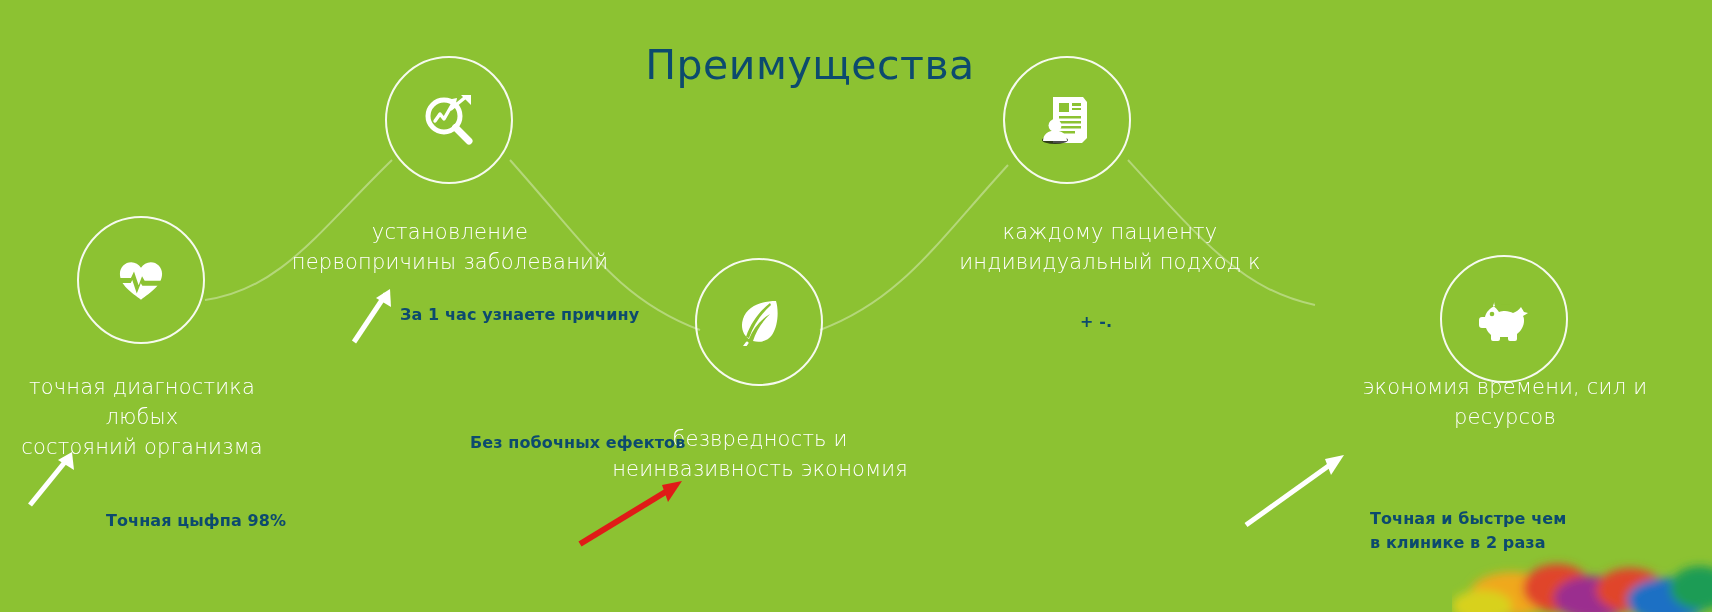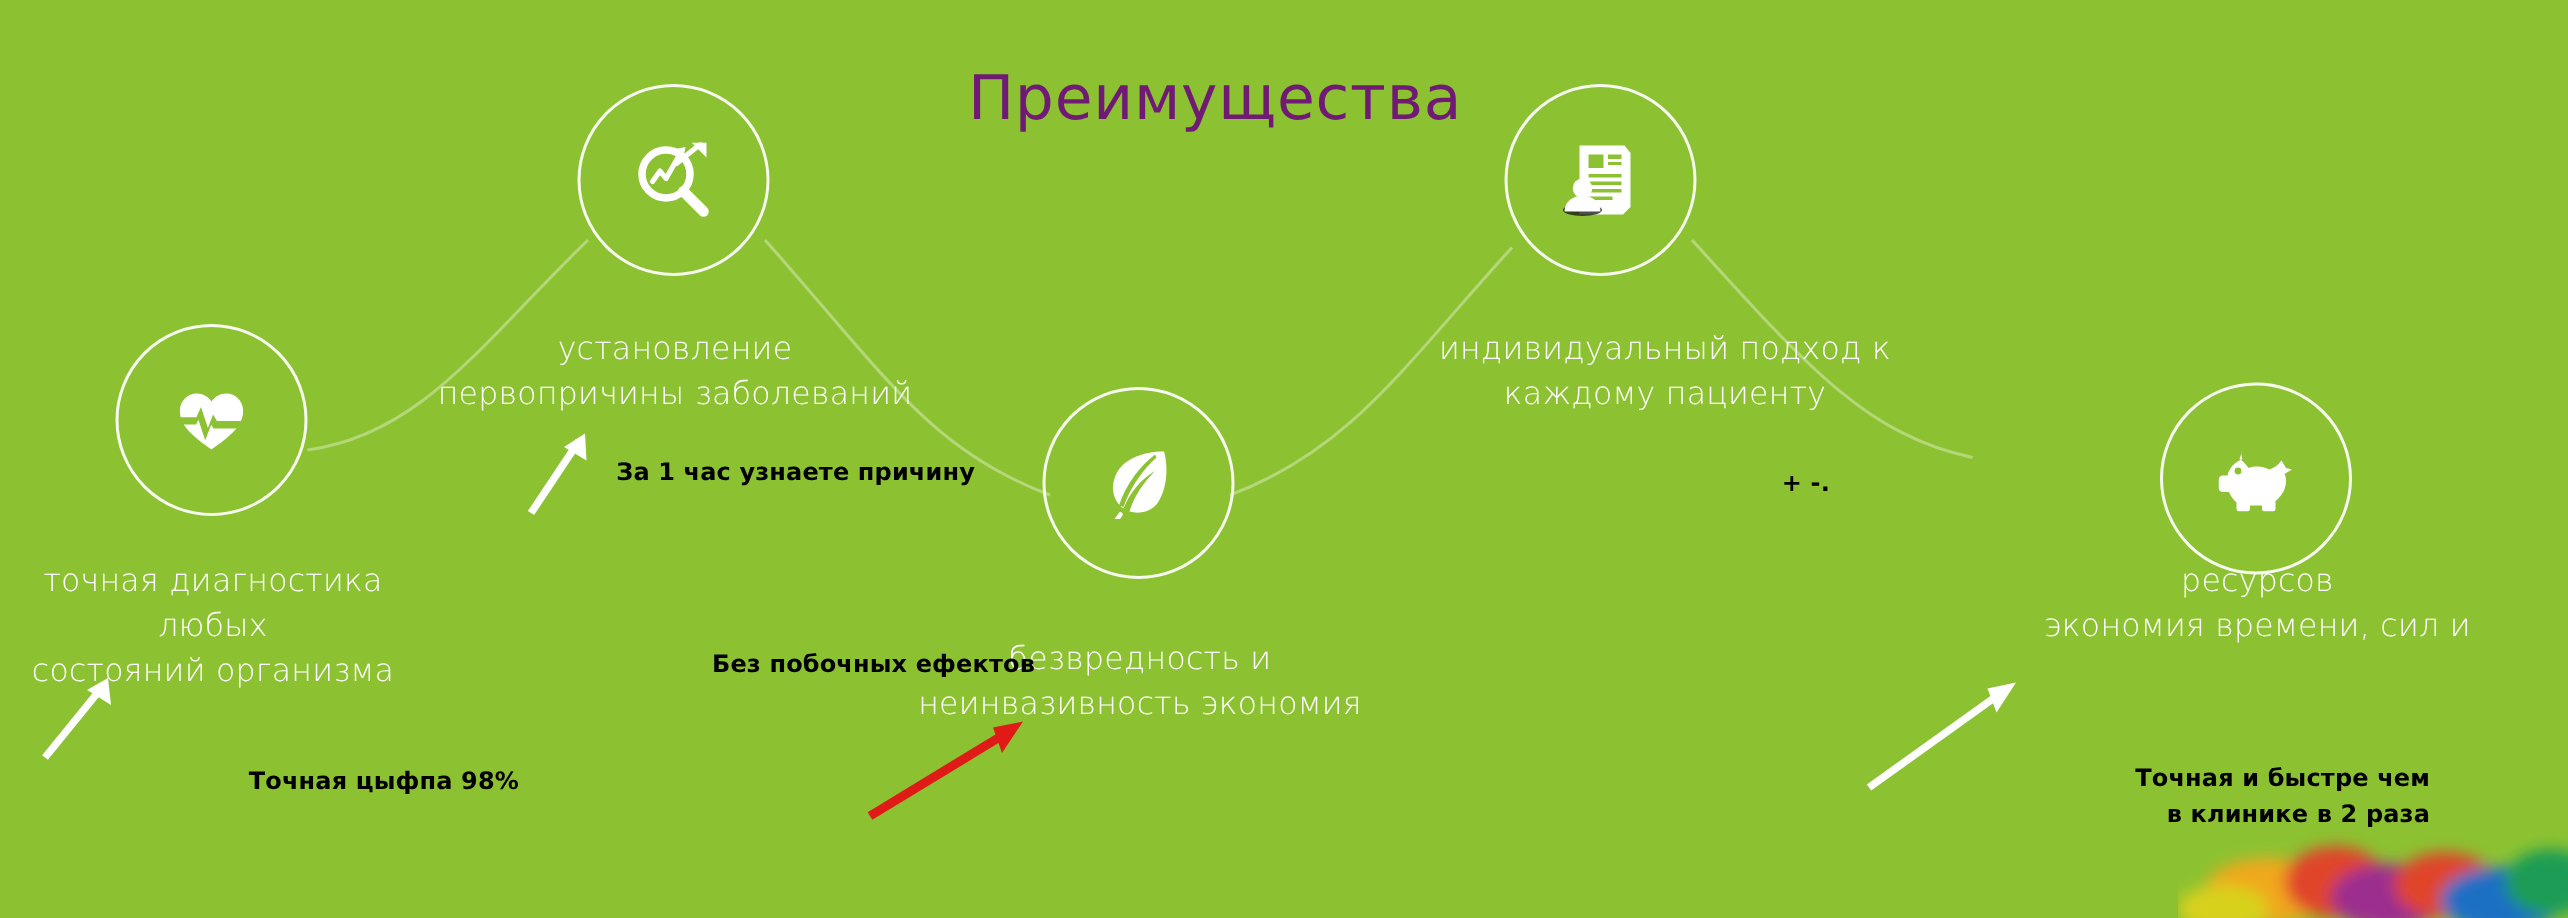--- a/index.html
+++ b/index.html
@@ -26,21 +26,21 @@
     height: 612px;
     pointer-events: none;
   }
   
   .page-title {
     position: absolute;
     left: 600px;
     top: 42px;
     width: 420px;
     text-align: center;
-    color: #701a75;
+    color: #0c4a6e;
     font-family: "DejaVu Sans", sans-serif;
     font-size: 41px;
     font-weight: 400;
     letter-spacing: 0.5px;
     line-height: 1.15;
     white-space: nowrap;
   }
   
   .node {
     position: absolute;
@@ -59,27 +59,26 @@
     font-family: "DejaVu Sans", sans-serif;
     font-size: 21px;
     font-weight: 300;
     line-height: 1.42;
     text-align: center;
     letter-spacing: 0.2px;
   }
   
   .note {
     position: absolute;
-    color: #000000;
+    color: #0c4a6e;
     font-family: "DejaVu Sans", sans-serif;
     font-size: 16px;
     font-weight: 700;
     line-height: 1.5;
     letter-spacing: 0.1px;
-    text-align: right;
   }
   .note.clip {
     overflow: hidden;
   }
   
   .arrow {
     position: absolute;
     pointer-events: none;
   }
   
@@ -183,39 +182,39 @@
         <path fill="#ffffff" d="M12 2h30l4 5v36l-5 5H12z"></path>
         <path fill="#8cc232" d="M18 8h10v9H18z M31 8h9v3h-9z M31 13h9v2h-9z M18 21h22v2.4H18z M18 26h22v2.4H18z M18 31h22v2.4H18z M18 36h16v2.4H18z"></path>
         <ellipse cx="14" cy="45" rx="13" ry="4" fill="#111111" opacity="0.75"></ellipse>
         <path fill="#ffffff" d="M14 24a6.5 6.5 0 1 1 0 13 6.5 6.5 0 0 1 0-13z"></path>
         <path fill="#ffffff" d="M2 46c0-6.5 5.4-10.5 12-10.5S26 39.5 26 46z"></path>
       </svg>
     </span>
   </div>
 
   <div class="caption" style="left:950px; top:218px; width:320px;">
+    <div>каждому пациенту</div>
     <div>индивидуальный подход к</div>
-    <div>каждому пациенту</div>
   </div>
 
   <div class="note" style="left:1080px; top:310px; width:140px;">+ -.</div>
 
   <div class="node" style="left:1440px; top:255px; width:128px; height:128px;">
     <span>
       <svg width="50" height="44" viewBox="0 0 50 44" xmlns="http://www.w3.org/2000/svg">
         <path fill="#ffffff" d="M16 3c-1 2-1 4 0 6-5 2-9 6-10 11H3a3 3 0 0 0-3 3v5a3 3 0 0 0 3 3h4c1 3 3 5 5 7v4a2 2 0 0 0 2 2h5a2 2 0 0 0 2-2v-2h8v2a2 2 0 0 0 2 2h5a2 2 0 0 0 2-2v-5c4-3 7-8 7-13 0-2 0-3-1-5l5-3-4-1-3-5c-2 3-5 5-8 6-2-1-5-2-8-2-2 0-4 0-6 1-2-3-4-5-6-6z"></path>
         <circle cx="13" cy="17" r="2.3" fill="#8cc232"></circle>
         <path fill="#8cc232" d="M22 5h9v2.6h-9z"></path>
       </svg>
     </span>
   </div>
 
   <div class="caption" style="left:1340px; top:373px; width:330px;">
+    <div>экономия времени, сил и</div>
     <div>ресурсов</div>
-    <div>экономия времени, сил и</div>
   </div>
 
   <svg class="arrow" style="left:1238px; top:440px;" width="130" height="90" viewBox="0 0 130 90" xmlns="http://www.w3.org/2000/svg">
     <path d="M8 85 L96 22" stroke="#ffffff" stroke-width="5" fill="none"></path>
     <path d="M106 15 L93 35 L87 19 Z" fill="#ffffff"></path>
   </svg>
 
   <div class="note clip" style="left:1370px; top:507px; width:250px; height:45px;">
     <div>Точная и быстре чем</div>
     <div>в клинике в 2 раза</div>

